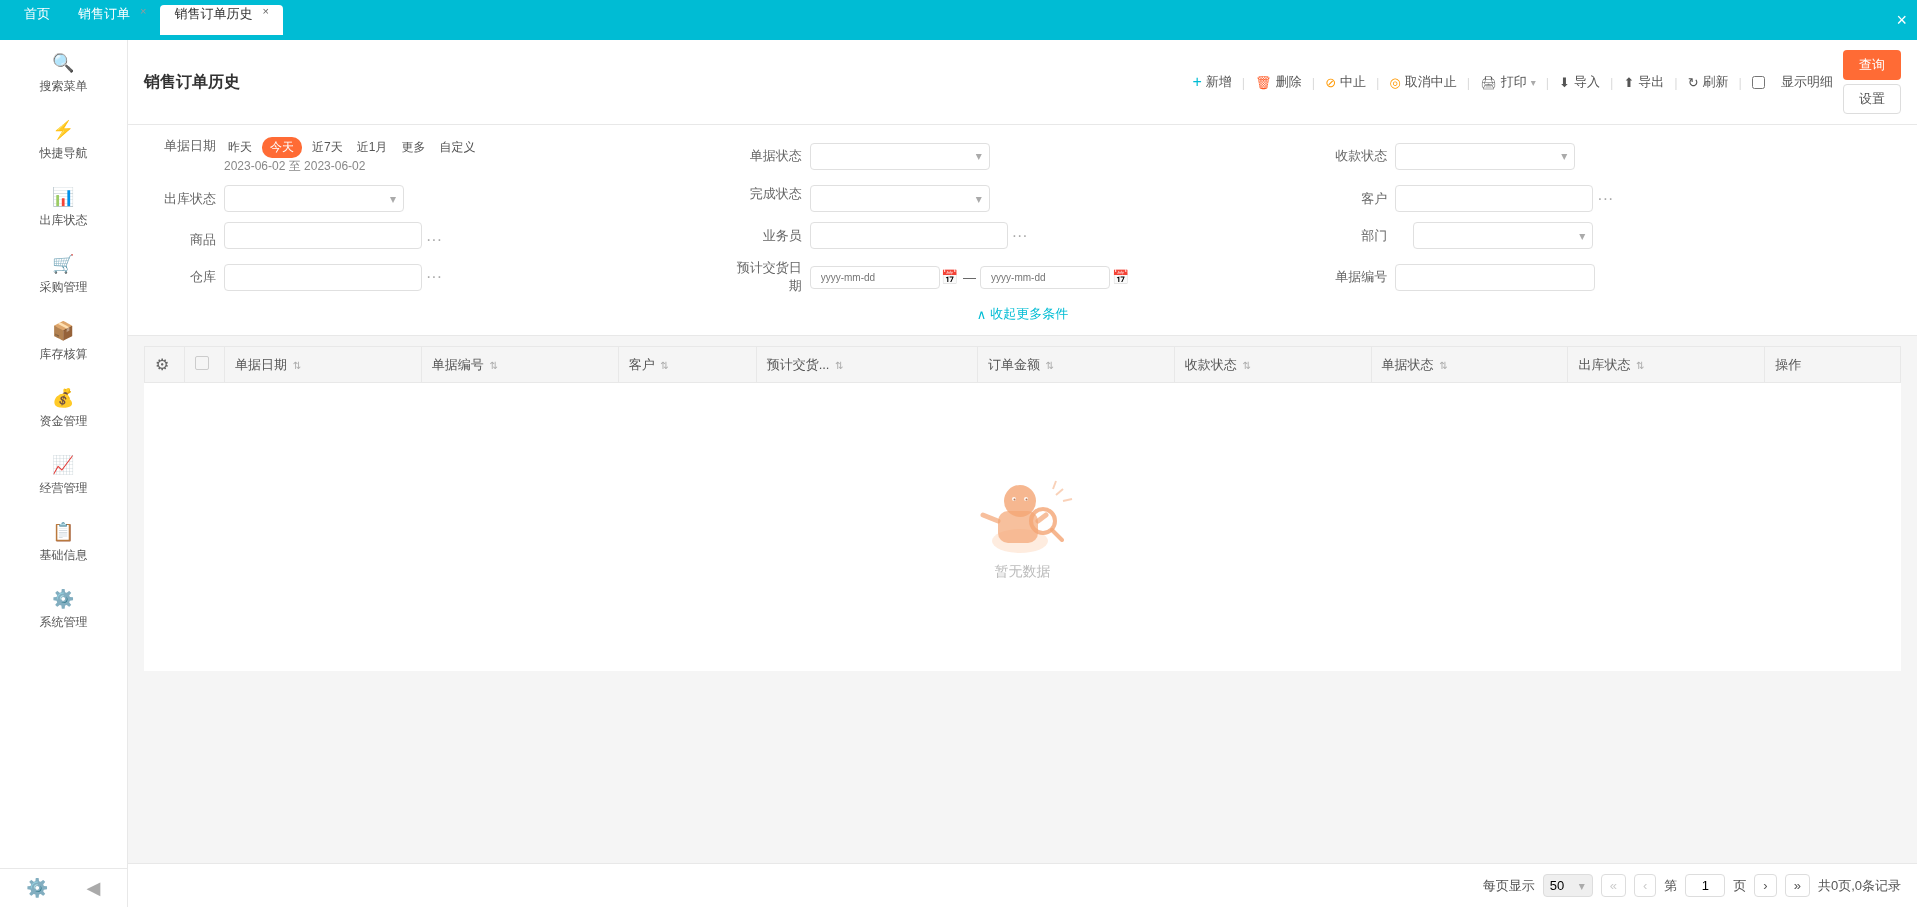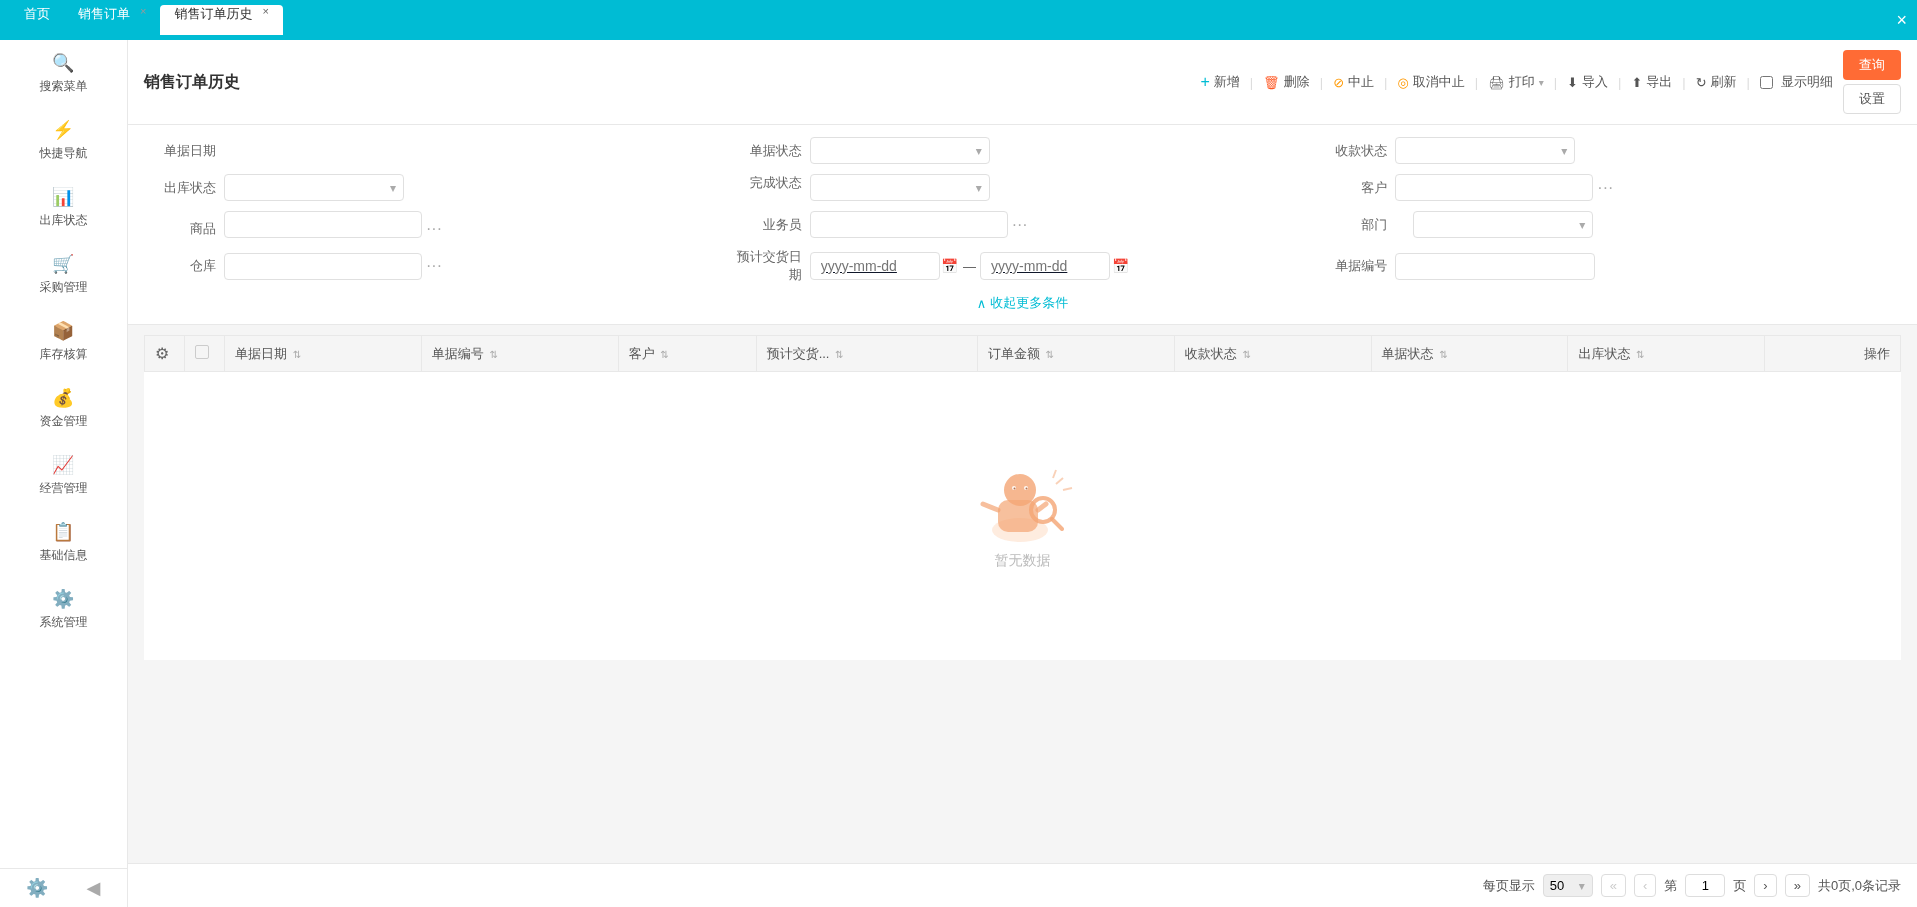--- a/index.html
+++ b/index.html
@@ -24,38 +24,38 @@
     .sidebar-bottom { margin-top: auto; display: flex; align-items: center; justify-content: space-around; padding: 8px; border-top: 1px solid #e8e8e8; }
 
     
     .content { flex: 1; display: flex; flex-direction: column; overflow: hidden; }
 
     
     .page-header { background: #fff; padding: 10px 16px; border-bottom: 1px solid #e8e8e8; display: flex; align-items: center; justify-content: space-between; flex-shrink: 0; }
     .page-title { font-size: 16px; font-weight: bold; color: #333; }
     .toolbar { display: flex; align-items: center; gap: 10px; }
     .toolbar-btn { display: flex; align-items: center; gap: 4px; color: #555; cursor: pointer; font-size: 13px; white-space: nowrap; }
-    .display-toggle { display: flex; align-items: center; gap: 8px; font-size: 13px; color: #555; }
+    .display-toggle { display: flex; align-items: center; gap: 16px; font-size: 13px; color: #555; }
     .query-btn { background: #ff6b35; color: #fff; border: none; padding: 6px 16px; border-radius: 4px; cursor: pointer; font-size: 13px; }
     .settings-btn { background: #fff; color: #555; border: 1px solid #ddd; padding: 5px 14px; border-radius: 4px; cursor: pointer; font-size: 13px; }
 
     
     .filter-area { background: #fff; padding: 12px 16px; border-bottom: 1px solid #e8e8e8; flex-shrink: 0; }
     .filter-row { display: flex; align-items: center; margin-bottom: 10px; gap: 0; }
     .filter-label { width: 80px; text-align: right; color: #666; font-size: 13px; flex-shrink: 0; padding-right: 8px; }
     .date-quick-btns { display: flex; gap: 6px; align-items: center; }
     .date-quick-btn { font-size: 12px; color: #555; cursor: pointer; padding: 2px 4px; }
     .date-quick-btn.active { background: #ff6b35; color: #fff; border-radius: 10px; padding: 2px 8px; }
     .date-range-text { font-size: 12px; color: #888; }
     .filter-select { border: 1px solid #e0e0e0; border-radius: 4px; padding: 5px 28px 5px 10px; font-size: 13px; color: #333; background: #fff; min-width: 180px; appearance: none; -webkit-appearance: none; position: relative; }
     .select-wrapper { position: relative; display: inline-block; }
     .select-wrapper::after { content: '▾'; position: absolute; right: 8px; top: 50%; transform: translateY(-50%); color: #aaa; pointer-events: none; font-size: 12px; }
     .filter-input { border: 1px solid #e0e0e0; border-radius: 4px; padding: 5px 10px; font-size: 13px; color: #333; background: #fff; min-width: 180px; }
     .dots-btn { color: #aaa; cursor: pointer; font-size: 16px; padding: 0 4px; }
-    .date-input { border: 1px solid #e0e0e0; border-radius: 4px; padding: 5px 10px; font-size: 14px; color: #0f172a; background: #fff; width: 130px; text-decoration: underline; }
+    .date-input { border: 1px solid #e0e0e0; border-radius: 4px; padding: 5px 10px; font-size: 10px; color: #0f172a; background: #fff; width: 130px; }
     .date-sep { color: #555; padding: 0 4px; }
     .cal-icon { color: #aaa; font-size: 14px; cursor: pointer; margin-left: 2px; }
     .collapse-btn { color: #00bcd4; font-size: 13px; cursor: pointer; display: flex; align-items: center; gap: 4px; }
     .collapse-row { display: flex; justify-content: center; margin-top: 4px; }
 
     
     .table-area { flex: 1; overflow: auto; padding: 10px 16px; }
     .data-table { width: 100%; border-collapse: collapse; background: #fff; }
     .data-table th { background: #f5f5f5; border: 1px solid #e8e8e8; padding: 8px 10px; text-align: left; font-size: 13px; color: #555; white-space: nowrap; font-weight: normal; }
     .data-table th .sort-icon { color: #aaa; margin-left: 2px; font-size: 10px; }
@@ -206,20 +206,31 @@
           <button class="settings-btn">设置</button>
         </div>
       </div>
     </div>
 
     <div class="filter-area">
 
       <div class="filter-row">
         <div style="display:flex;align-items:flex-start;flex:1;">
           <span class="filter-label">单据日期</span>
+          <div style="display:flex;flex-direction:column;">
+            <div class="date-quick-btns">
+              <span class="date-quick-btn">昨天</span>
+              <span class="date-quick-btn active">今天</span>
+              <span class="date-quick-btn">近7天</span>
+              <span class="date-quick-btn">近1月</span>
+              <span class="date-quick-btn">更多</span>
+              <span class="date-quick-btn">自定义</span>
+            </div>
+            <span class="date-range-text">2023-06-02 至 2023-06-02</span>
+          </div>
         </div>
         <div style="display:flex;align-items:center;flex:1;">
           <span class="filter-label">单据状态</span>
           <div class="select-wrapper">
             <select class="filter-select">
               <option value=""></option>
             </select>
           </div>
         </div>
         <div style="display:flex;align-items:center;flex:1;">
@@ -340,21 +351,21 @@
               <span class="sort-icon">⇅</span>
             </th>
             <th>
               <span>单据状态</span>
               <span class="sort-icon">⇅</span>
             </th>
             <th>
               <span>出库状态</span>
               <span class="sort-icon">⇅</span>
             </th>
-            <th style="min-width:60px;text-align:right;">
+            <th style="min-width:60px;">
               <span>操作</span>
             </th>
           </tr>
         </thead>
         <tbody>
           <tr>
             <td colspan="11" style="text-align:center;border:none;padding:30px 0;">
               <div class="empty-state">
 
                 <svg class="empty-svg" viewBox="0 0 110 90" xmlns="http://www.w3.org/2000/svg">

